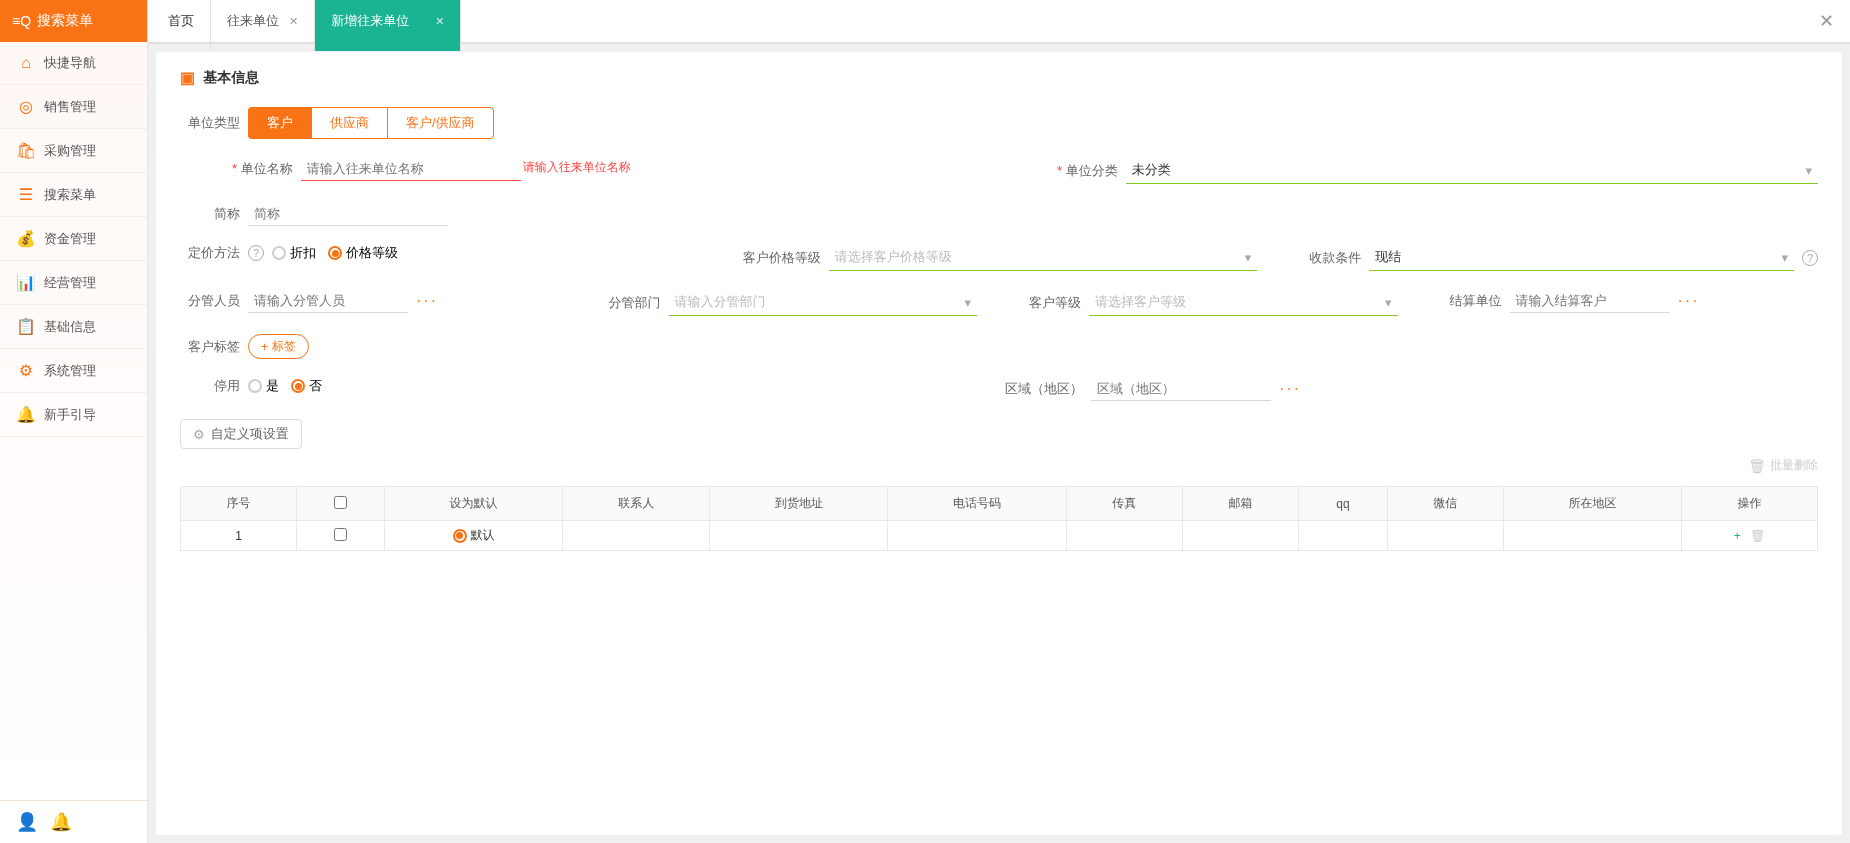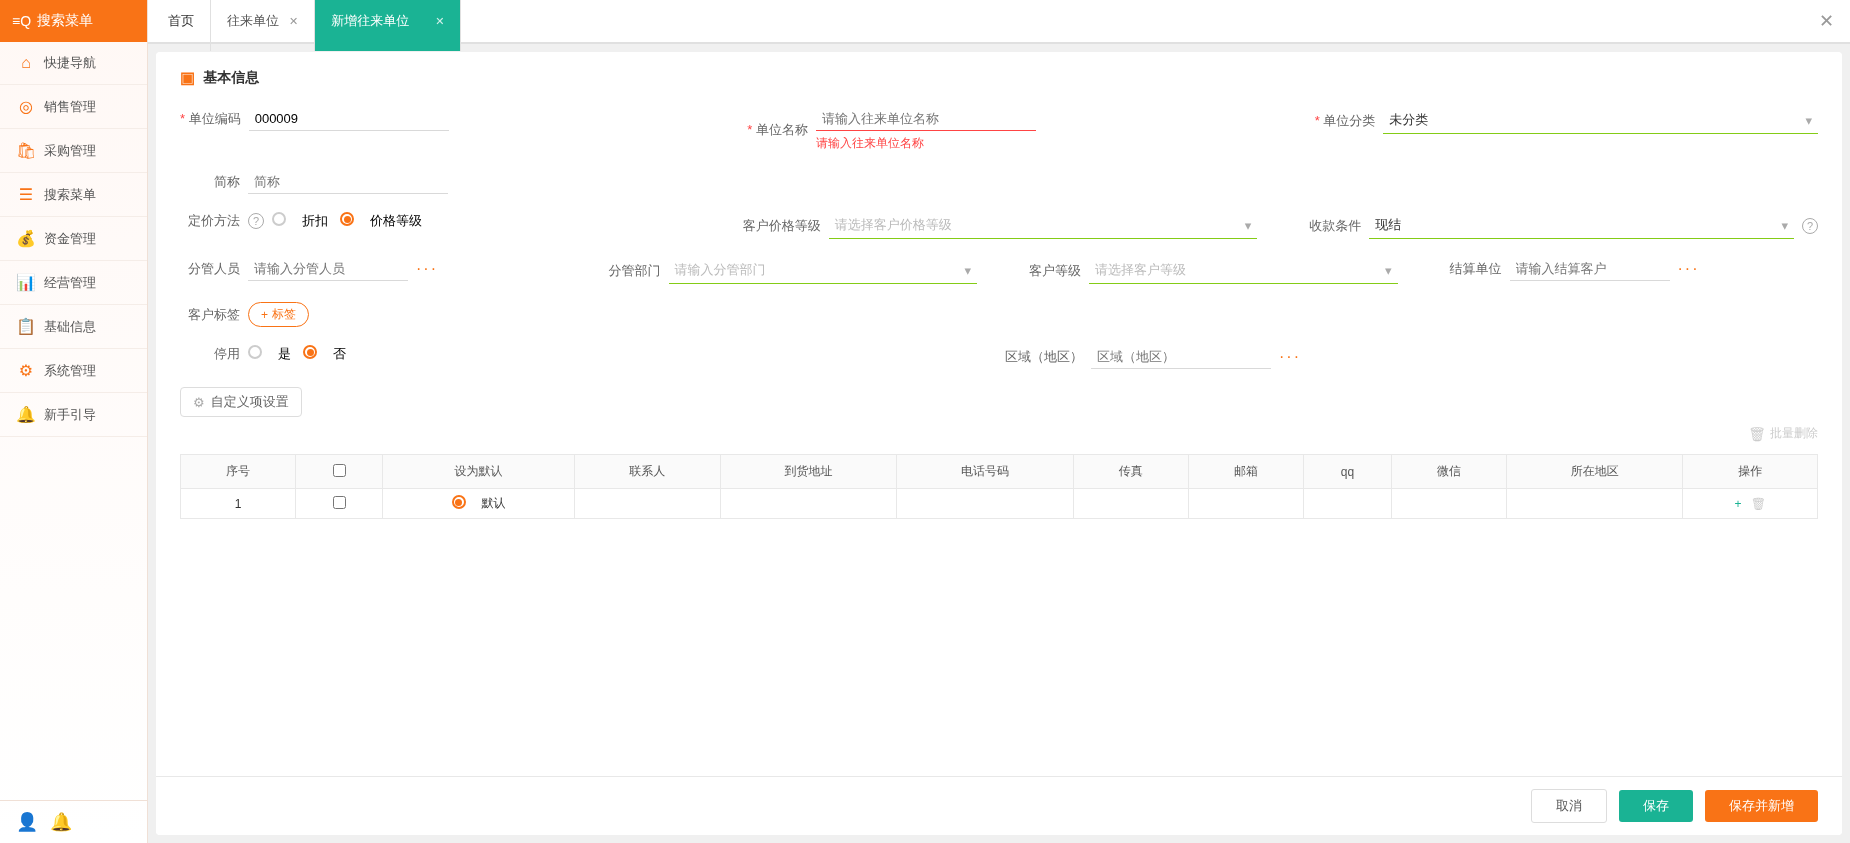--- a/index.html
+++ b/index.html
@@ -170,21 +170,21 @@
       background: white;
       color: #f97316;
     }
     .type-btn.active { background: #f97316; color: white; }
     .type-btn:first-child { border-radius: 4px 0 0 4px; }
     .type-btn:last-child { border-radius: 0 4px 4px 0; }
     .type-btn:not(:last-child) { border-right: none; }
 
     
     .radio-group { display: flex; align-items: center; gap: 12px; }
-    .radio-item { display: flex; align-items: flex-start; gap: 16px; cursor: pointer; }
+    .radio-item { display: flex; align-items: center; gap: 4px; cursor: pointer; }
     .radio-circle {
       width: 14px; height: 14px; border-radius: 50%;
       border: 2px solid #ccc; display: flex; align-items: center; justify-content: center;
     }
     .radio-circle.checked { border-color: #f97316; }
     .radio-circle.checked::after {
       content: ''; width: 7px; height: 7px; border-radius: 50%; background: #f97316;
     }
 
     
@@ -247,21 +247,21 @@
     .btn-save-new {
       padding: 7px 24px; border: none; background: #f97316;
       cursor: pointer; border-radius: 3px; font-size: 13px; color: white;
     }
 
     
     .content-area::-webkit-scrollbar { width: 6px; }
     .content-area::-webkit-scrollbar-track { background: #f0f0f0; }
     .content-area::-webkit-scrollbar-thumb { background: #ccc; border-radius: 3px; }
 
-    .form-col { display: flex; flex-direction: column; gap: 2px; }
+    .form-col { display: flex; flex-direction: row; gap: 2px; }
     .separator { width: 1px; }
   </style>
 </head>
 <body>
 
 <div class="sidebar">
   <div class="sidebar-top">
     <span>≡Q</span>
     <span>搜索菜单</span>
   </div>
@@ -326,26 +326,32 @@
   </div>
 
   <div style="flex:1; display:flex; flex-direction:column; overflow:hidden; margin:8px; background:white; border-radius:4px;">
     <div class="content-area" style="margin:0; flex:1;">
 
       <div class="section-title">
         <span class="section-icon">▣</span>
         <span>基本信息</span>
       </div>
 
-
-      <div class="form-row">
-        <div class="form-group">
-          <span class="form-label required">单位编码</span>
-          <input class="form-input" type="text" value="000009" style="max-width: 200px;">
-        </div>
+      <div class="form-row">
+        <div class="form-group" style="max-width:500px;">
+          <span class="form-label">单位类型</span>
+          <div class="type-buttons">
+            <button class="type-btn active">客户</button>
+            <button class="type-btn">供应商</button>
+            <button class="type-btn">客户/供应商</button>
+          </div>
+        </div>
+      </div>
+
+      <div class="form-row">
         <div class="separator" style="width:40px;"></div>
         <div class="form-group">
           <span class="form-label required">单位名称</span>
           <div class="form-col" style="flex:1;">
             <input class="form-input error" type="text" placeholder="请输入往来单位名称" style="max-width: 220px;">
             <span class="error-msg">请输入往来单位名称</span>
           </div>
         </div>
         <div class="separator" style="width:40px;"></div>
         <div class="form-group">
@@ -511,19 +517,14 @@
             <td></td>
             <td>
               <span style="color:#1ab394; cursor:pointer; margin-right:6px;">+</span>
               <span style="color:#ccc; cursor:pointer;">🗑</span>
             </td>
           </tr>
         </tbody>
       </table>
     </div>
 
-    <div class="footer">
-      <button class="btn-cancel">取消</button>
-      <button class="btn-save">保存</button>
-      <button class="btn-save-new">保存并新增</button>
-    </div>
   </div>
 </div>
 
 </body></html>

